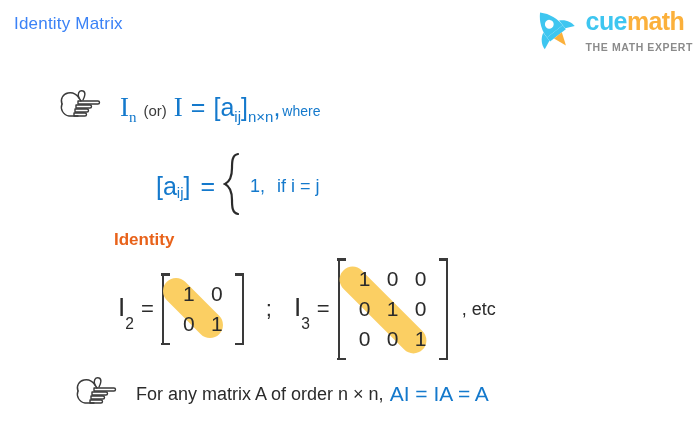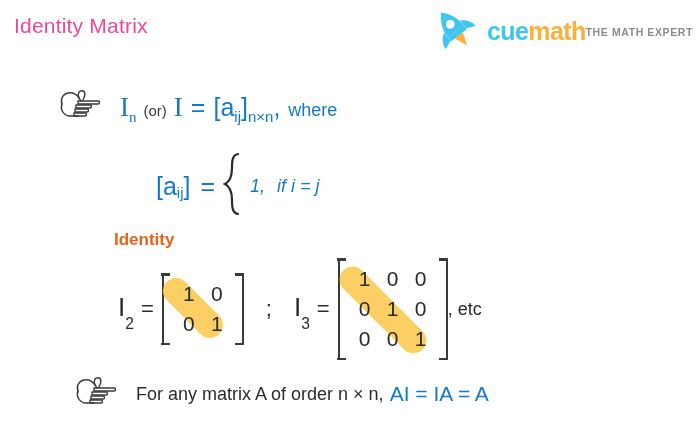--- a/index.html
+++ b/index.html
@@ -14,37 +14,37 @@
     overflow: hidden;
     font-family: "Liberation Sans", sans-serif;
     color: #2b2b2b;
   }
 
   
   #page-title {
     position: absolute;
     left: 14px;
     top: 14px;
-    font-size: 21px;
+    font-size: 17px;
     font-weight: 400;
-    color: #ec4899;
+    color: #3b82f6;
     letter-spacing: 0.2px;
   }
 
   #brand-logo {
     position: absolute;
     right: 6px;
     top: 6px;
     display: flex;
     align-items: center;
     gap: 7px;
   }
   #brand-wordmark-wrap {
     display: flex;
-    flex-direction: row;
+    flex-direction: column;
     line-height: 1;
   }
   .brand-wordmark {
     font-size: 25px;
     font-weight: bold;
     letter-spacing: -0.6px;
   }
   .brand-cue { color: #3ec6f0; }
   .brand-math { color: #fbb03b; }
   .brand-tagline {
@@ -98,22 +98,22 @@
     align-items: baseline;
   }
   #formula-def .or {
     font-size: 15px;
     color: #3b3b3b;
     margin: 0 7px;
   }
   #formula-def .eq { margin: 0 8px; }
   #formula-def .brk { font-size: 25px; }
   #formula-def .where {
-    font-size: 18px;
-    margin-left: 8px;
+    font-size: 14px;
+    margin-left: 2px;
   }
 
   
   #piecewise-row {
     left: 156px;
     top: 152px;
     align-items: center;
   }
   #piecewise-lhs {
     font-size: 25px;
@@ -121,21 +121,20 @@
   }
   #brace-icon {
     flex: none;
     margin-right: 7px;
   }
   #piecewise-cases {
     display: flex;
     flex-direction: row;
     gap: 2px;
     font-size: 18px;
-    font-style: italic;
   }
   .case-line { white-space: nowrap; }
   .case-val { margin-right: 12px; }
 
   
   #examples-heading {
     position: absolute;
     left: 114px;
     top: 230px;
     font-size: 17px;
@@ -214,20 +213,21 @@
     height: 30px;
     line-height: 30px;
   }
 
   .sep-semicolon {
     font-size: 22px;
     margin: 0 22px;
   }
   .etc-text {
     font-size: 18px;
+    margin-left: 14px;
   }
 
   
   #property-row {
     left: 72px;
     top: 375px;
   }
   #property-text {
     font-size: 18px;
     margin-left: 16px;

